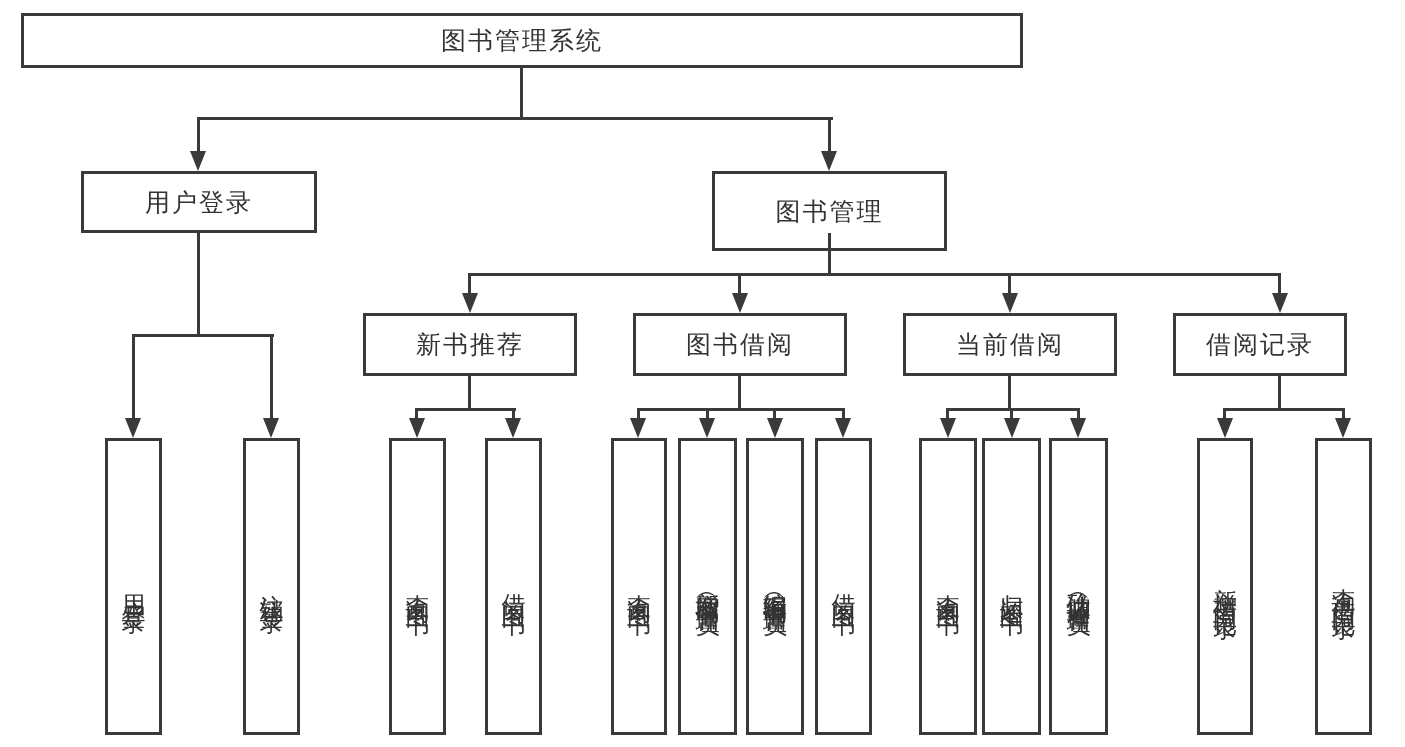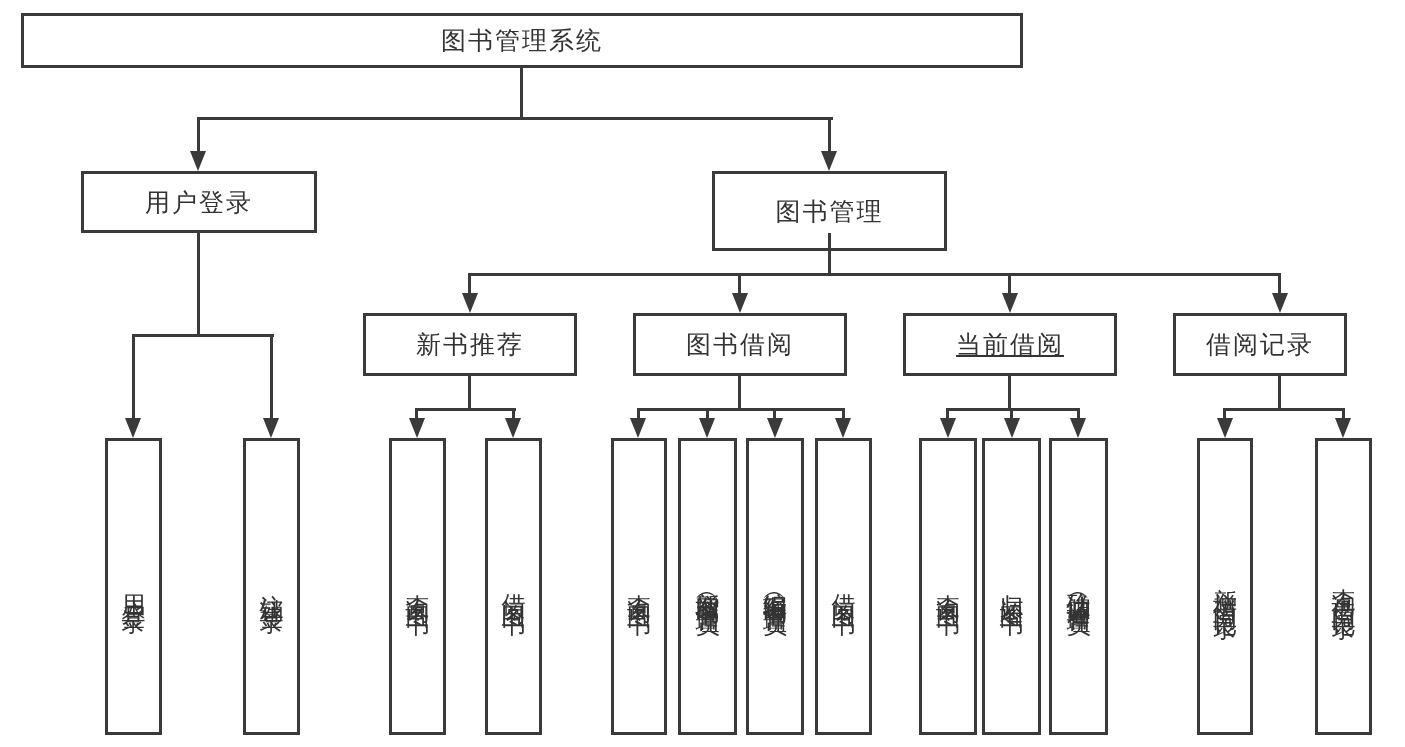--- a/index.html
+++ b/index.html
@@ -80,21 +80,21 @@
   </div>
 
   <div class="box" style="left:363px;top:313px;width:214px;height:63px;">
     <span class="hlabel">新书推荐</span>
   </div>
 
   <div class="box" style="left:633px;top:313px;width:214px;height:63px;">
     <span class="hlabel">图书借阅</span>
   </div>
 
-  <div class="box" style="left:903px;top:313px;width:214px;height:63px;text-decoration:underline;">
+  <div class="box" style="left:903px;top:313px;width:214px;height:63px;">
     <span class="hlabel">当前借阅</span>
   </div>
 
   <div class="box" style="left:1173px;top:313px;width:174px;height:63px;">
     <span class="hlabel">借阅记录</span>
   </div>
 
   <div class="box leaf" style="left:105px;top:438px;width:57px;height:297px;">
     <span class="vlabel">用户登录</span>
   </div>

